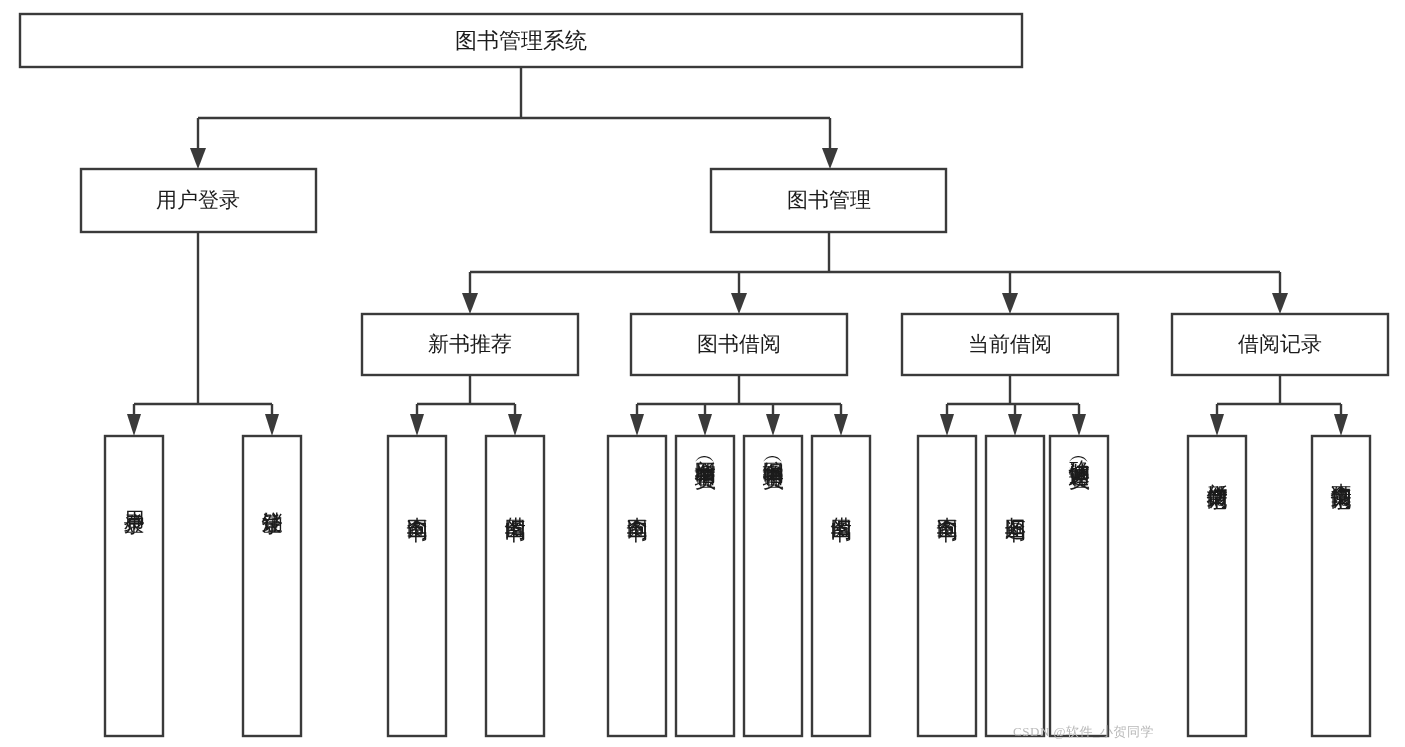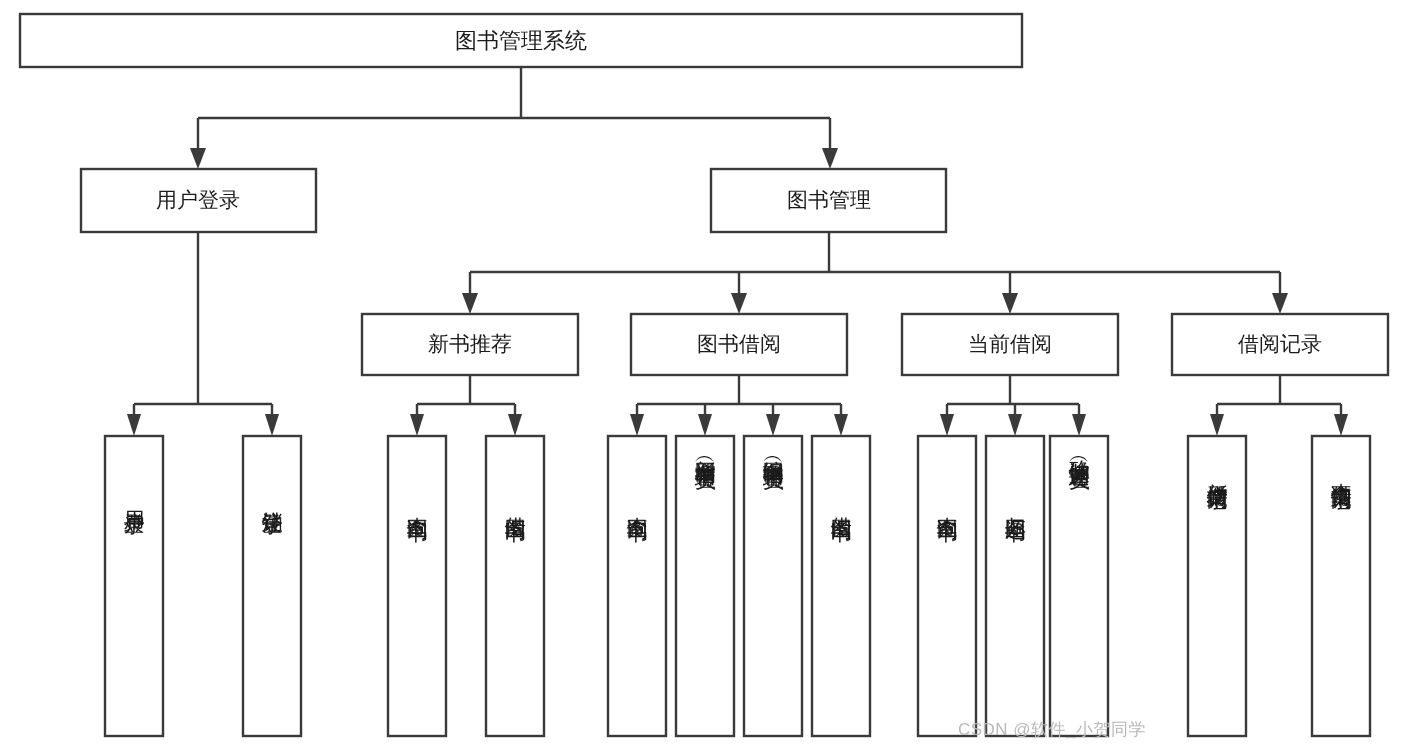--- a/index.html
+++ b/index.html
@@ -63,24 +63,24 @@
     text-orientation: upright;
     font-family: "DejaVu Sans", "Liberation Sans", sans-serif;
     font-size: 21px;
     line-height: 1.06;
     color: #1b1b1b;
     letter-spacing: 1.5px;
     white-space: nowrap;
   }
   .watermark {
     position: absolute;
-    right: 8px;
+    right: 0;
     bottom: 6px;
-    font-family: Liberation Sans, sans-serif;
-    font-size: 17px;
+    font-family: Liberation Serif, serif;
+    font-size: 13px;
     color: #b9b9b9;
     letter-spacing: 0.5px;
     white-space: nowrap;
   }
 </style>
 </head>
 <body>
 
 <div id="diagram-root">
 

